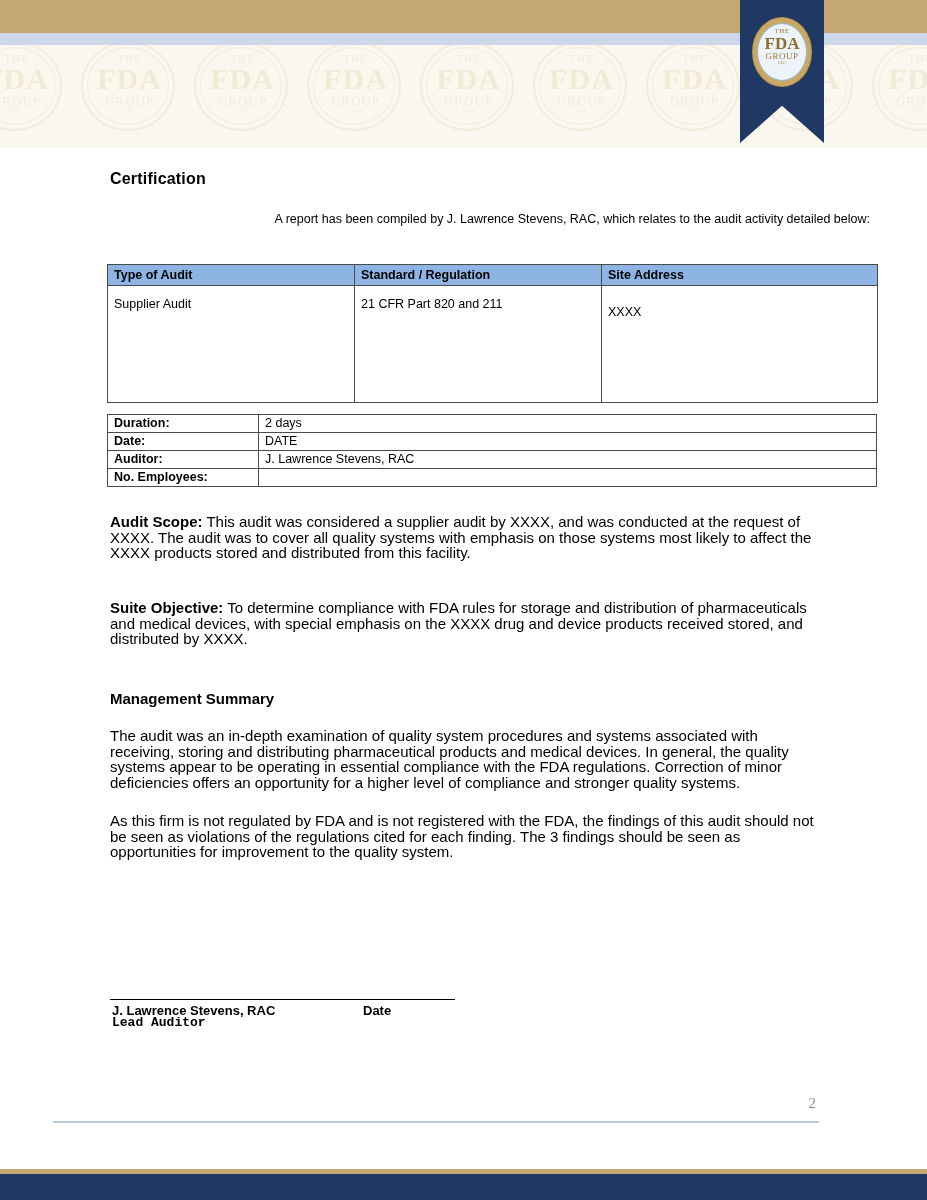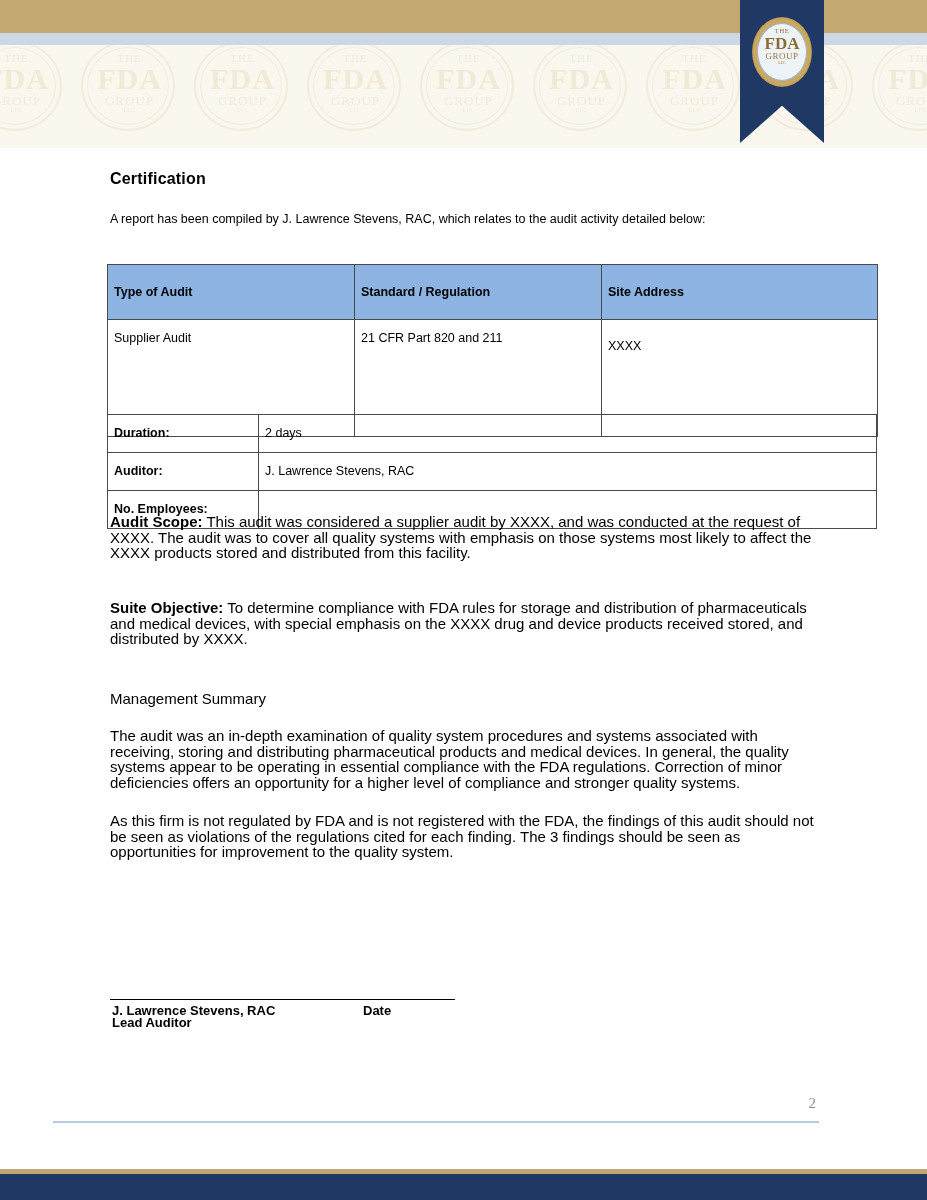--- a/index.html
+++ b/index.html
@@ -156,33 +156,34 @@
     font-size: 16px;
     font-weight: bold;
     letter-spacing: 0.2px;
   }
 
   .intro {
     position: absolute;
     left: 110px; top: 64px;
     width: 760px;
     font-size: 12.5px;
+    text-align: right;
   }
 
   
   .tbl1 {
     position: absolute;
     left: 107px; top: 116px;
     width: 770px;
     border-collapse: collapse;
     table-layout: fixed;
   }
   .tbl1 th, .tbl1 td {
     border: 1px solid #4a4a4a;
-    padding: 20px 6px;
+    padding: 3px 6px;
     font-size: 12.5px;
     text-align: left;
     vertical-align: top;
   }
   .tbl1 th {
     background: #8eb4e3;
     font-weight: bold;
     height: 19px;
     line-height: 14px;
   }
@@ -195,40 +196,40 @@
   
   .tbl2 {
     position: absolute;
     left: 107px; top: 266px;
     width: 770px;
     border-collapse: collapse;
     table-layout: fixed;
   }
   .tbl2 td {
     border: 1px solid #4a4a4a;
-    padding: 11px 6px;
+    padding: 1px 6px;
     font-size: 12.5px;
     height: 17px;
     line-height: 15px;
     vertical-align: middle;
   }
   .tbl2 td.lbl { font-weight: bold; width: 151px; }
 
   .para {
     position: absolute;
     left: 110px;
     width: 712px;
     font-size: 15px;
     line-height: 15.5px;
   }
   .para b { font-weight: bold; }
 
   .p-scope     { top: 366px; }
   .p-objective { top: 452px; }
-  .mgmt-head   { top: 543px; font-weight: normal; }
+  .mgmt-head   { top: 543px; font-weight: bold; }
   .p-mgmt1     { top: 580px; }
   .p-mgmt2     { top: 665px; }
 
   
   .sig {
     position: absolute;
     left: 110px; top: 851px;
     width: 345px;
   }
   .sig-line {
@@ -238,21 +239,21 @@
   }
   .sig-row {
     position: relative;
     margin-top: 3px;
     font-size: 13px;
     font-weight: bold;
     height: 16px;
   }
   .sig-name { position: absolute; left: 2px; top: 0; }
   .sig-date { position: absolute; left: 253px; top: 0; }
-  .sig-role { position: absolute; left: 2px; top: 16px; font-size: 13px; font-weight: bold; }
+  .sig-role { position: absolute; left: 2px; top: 16px; font-size: 13px; font-weight: bold; font-family: Liberation Mono, monospace; }
 
   
   .footer {
     position: absolute;
     left: 0; top: 1075px;
     width: 927px;
     height: 125px;
   }
   .pagenum {
     position: absolute;
@@ -444,20 +445,24 @@
       </tbody>
     </table>
 
     <table class="tbl2">
       <tbody>
         <tr>
           <td class="lbl">Duration:</td>
           <td>2 days</td>
         </tr>
         <tr>
+          <td class="lbl">Date:</td>
+          <td>DATE</td>
+        </tr>
+        <tr>
           <td class="lbl">Auditor:</td>
           <td>J. Lawrence Stevens, RAC</td>
         </tr>
         <tr>
           <td class="lbl">No. Employees:</td>
           <td></td>
         </tr>
       </tbody>
     </table>
 

